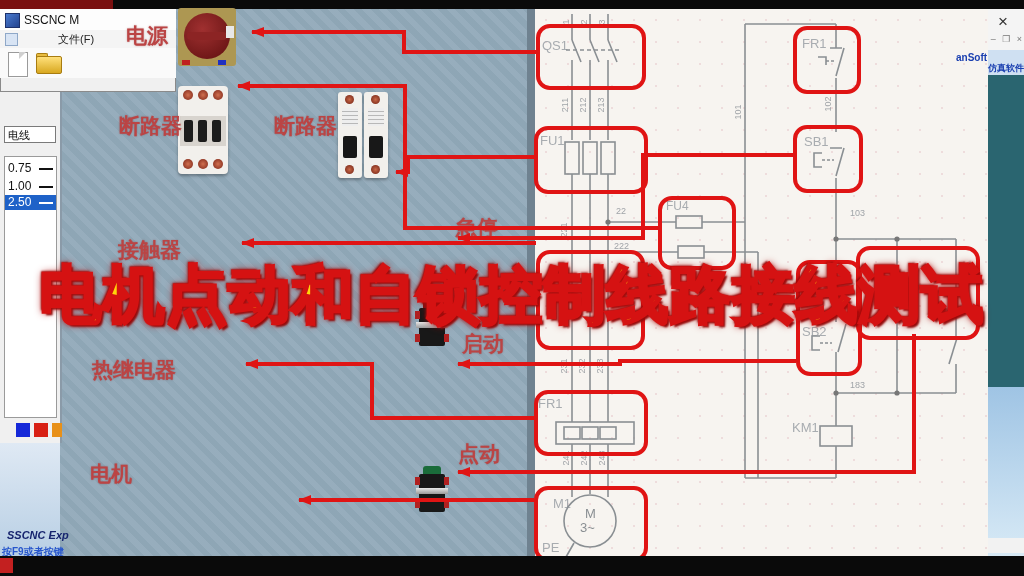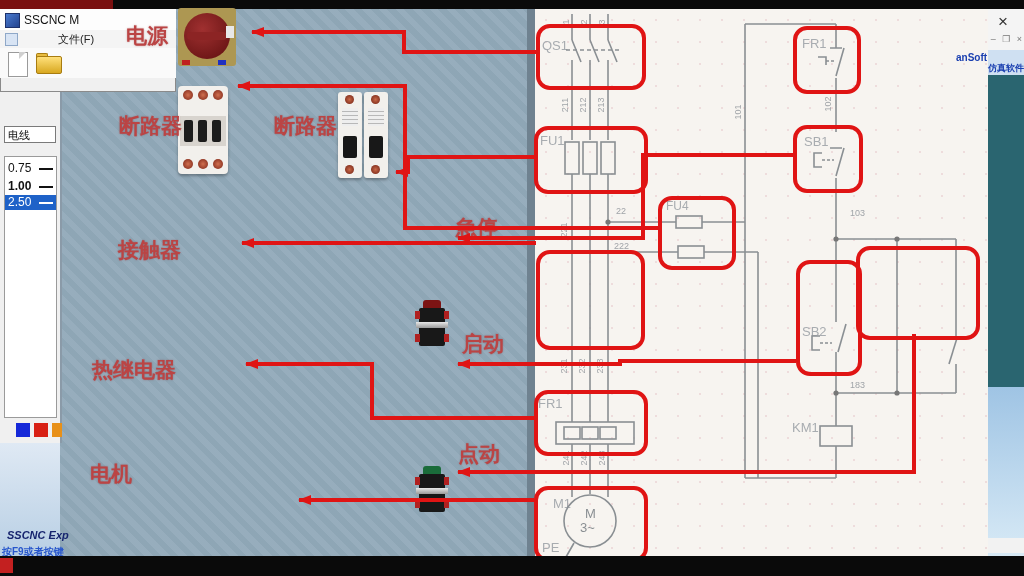--- a/index.html
+++ b/index.html
@@ -128,21 +128,21 @@
   <div class="abs doc-icon"></div>
   <div class="abs doc-fold"></div>
   <div class="abs folder-tab"></div>
   <div class="abs folder-icon"></div>
 
   <div class="abs leftpanel"></div>
   <div class="abs wirebox">电线</div>
   <div class="abs listbox">
     <div class="lrow" style="top:4px;">
       <span>0.75</span><i class="dash"></i></div>
-    <div class="lrow" style="top:22px;font-weight:bold;">
+    <div class="lrow" style="top:22px;">
       <span>1.00</span><i class="dash"></i></div>
     <div class="lrow sel" style="top:38px;">
       <span>2.50</span><i class="dash"></i></div>
   </div>
   <div class="abs sq" style="left:16px;background:#1428d8;"></div>
   <div class="abs sq" style="left:34px;background:#d82014;"></div>
   <div class="abs sq" style="left:52px;width:10px;background:#e89018;"></div>
   <div class="abs desk"></div>
   <div class="abs foot1">SSCNC Exp</div>
   <div class="abs foot2">按F9或者按键</div>
@@ -323,14 +323,15 @@
       <polyline points="793,155 643,155 643,238 458,238" marker-end="url(#arr)"></polyline>
       <polyline points="796,361 620,361 620,364 458,364" marker-end="url(#arr)"></polyline>
       <polyline points="534,418 372,418 372,364 246,364" marker-end="url(#arr)"></polyline>
       <polyline points="914,334 914,472 458,472" marker-end="url(#arr)"></polyline>
       <polyline points="534,500 299,500" marker-end="url(#arr)"></polyline>
     </g>
   </svg>
 
   <div class="abs bottombar"></div>
   <div class="abs task-red"></div>
+  <div class="abs banner">电机点动和自锁控制线路接线测试</div>
 
 </div>
 
 </body></html>

